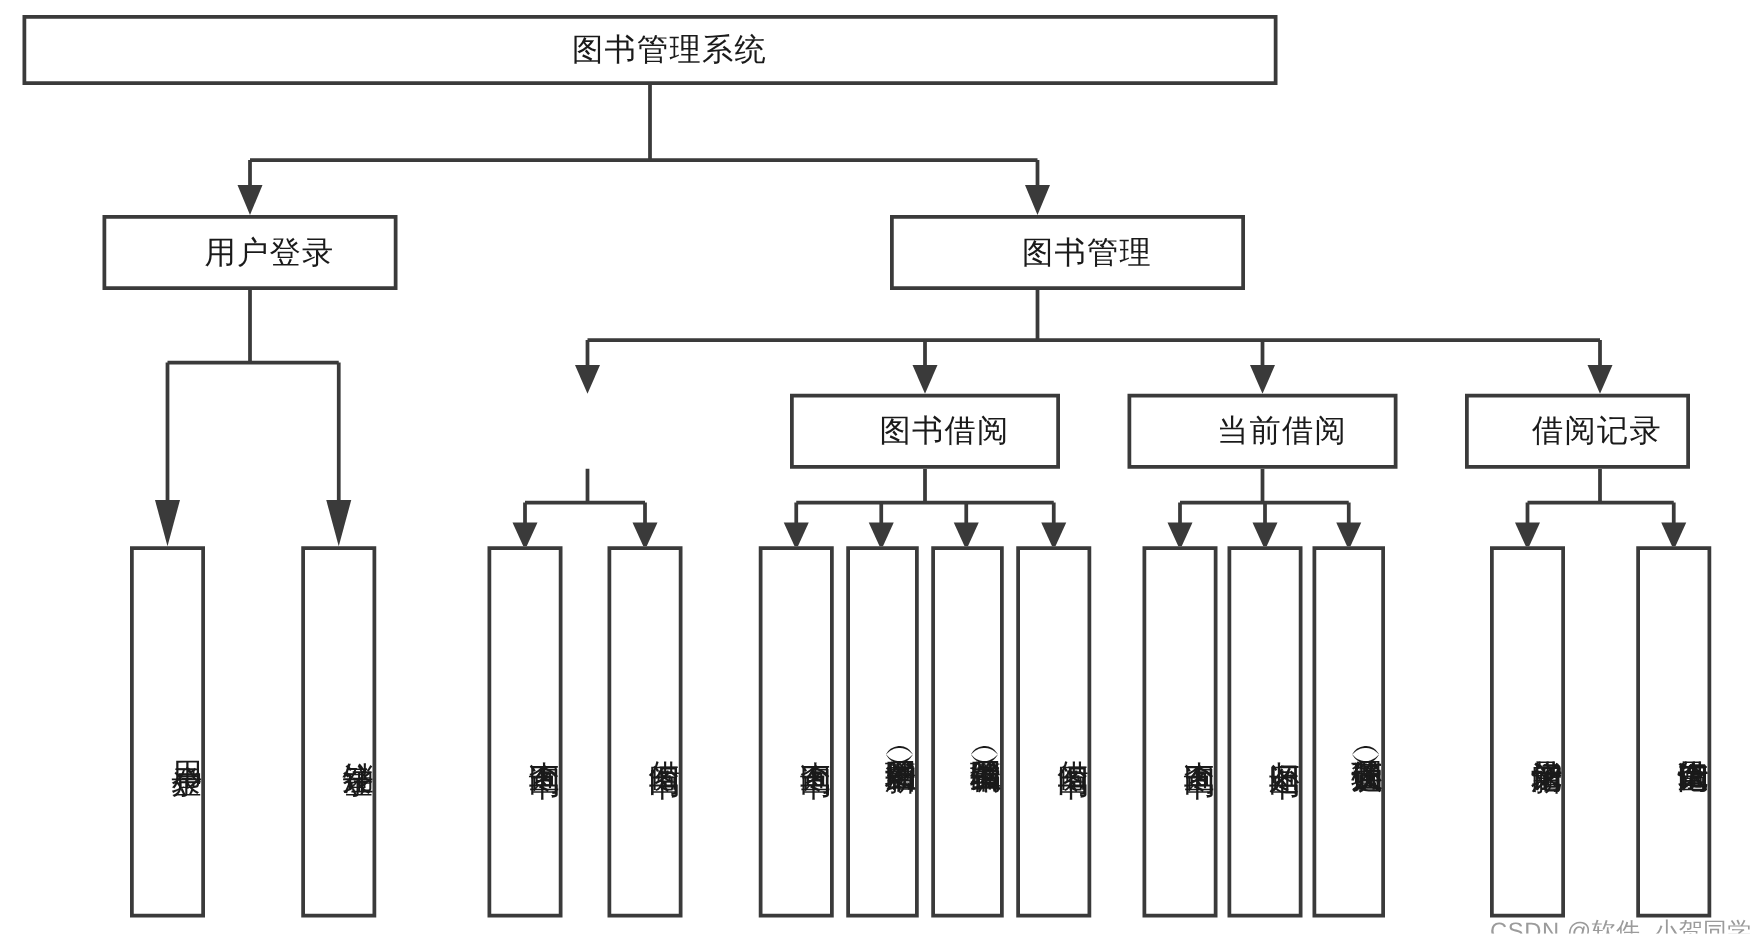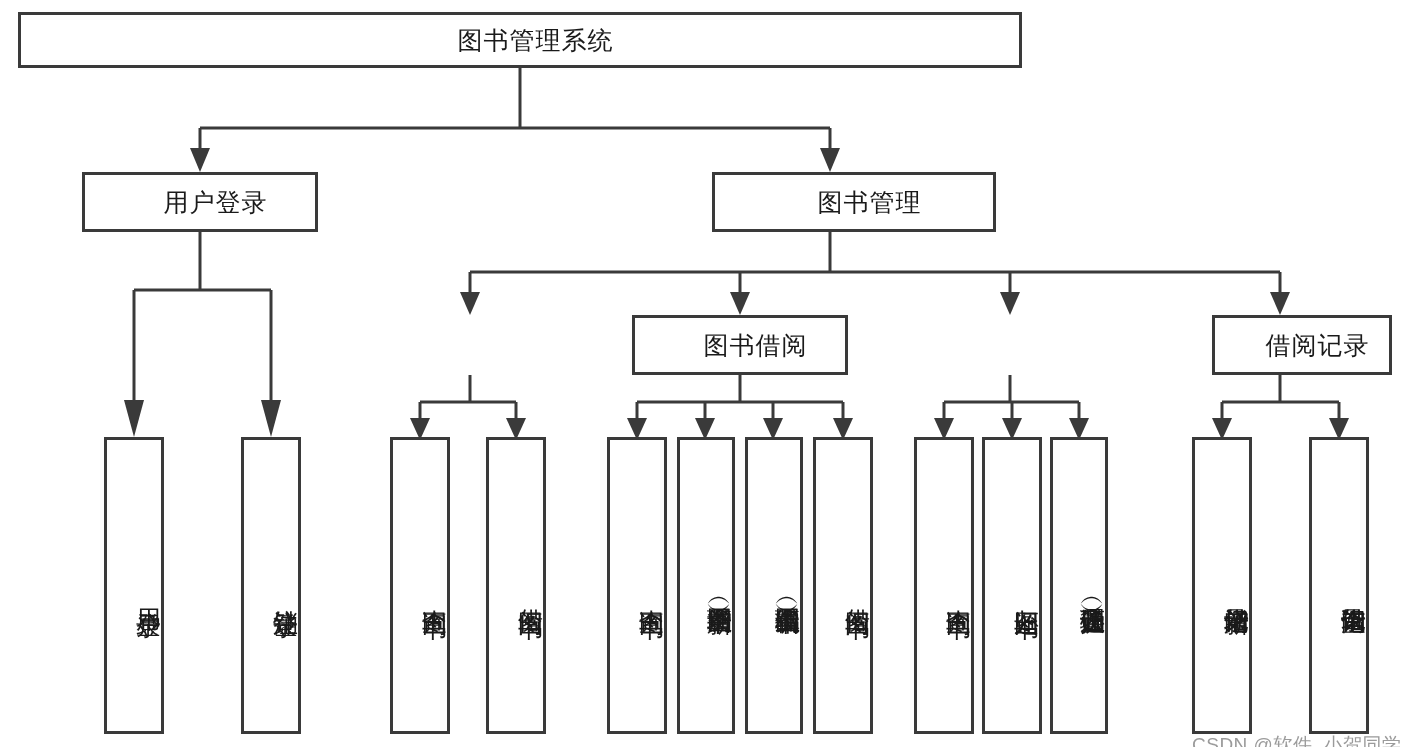--- a/index.html
+++ b/index.html
@@ -150,21 +150,24 @@
   <div class="node h" style="left:82px; top:172px; width:236px; height:60px;">
     <span>用户登录</span>
   </div>
   <div class="node h" style="left:712px; top:172px; width:284px; height:60px;">
     <span>图书管理</span>
   </div>
 
   <div class="node h" style="left:632px; top:315px; width:216px; height:60px;">
     <span>图书借阅</span>
   </div>
-  <div class="node h" style="left:1172px; top:315px; width:180px; height:60px;margin-left:40px;">
+  <div class="node h" style="left:902px; top:315px; width:216px; height:60px;">
+    <span>当前借阅</span>
+  </div>
+  <div class="node h" style="left:1172px; top:315px; width:180px; height:60px;">
     <span>借阅记录</span>
   </div>
 
   <div class="node v" style="left:104px; top:437px; width:60px; height:297px;">
     <span>用户登录</span>
   </div>
   <div class="node v" style="left:241px; top:437px; width:60px; height:297px;">
     <span>注销登录</span>
   </div>
 

